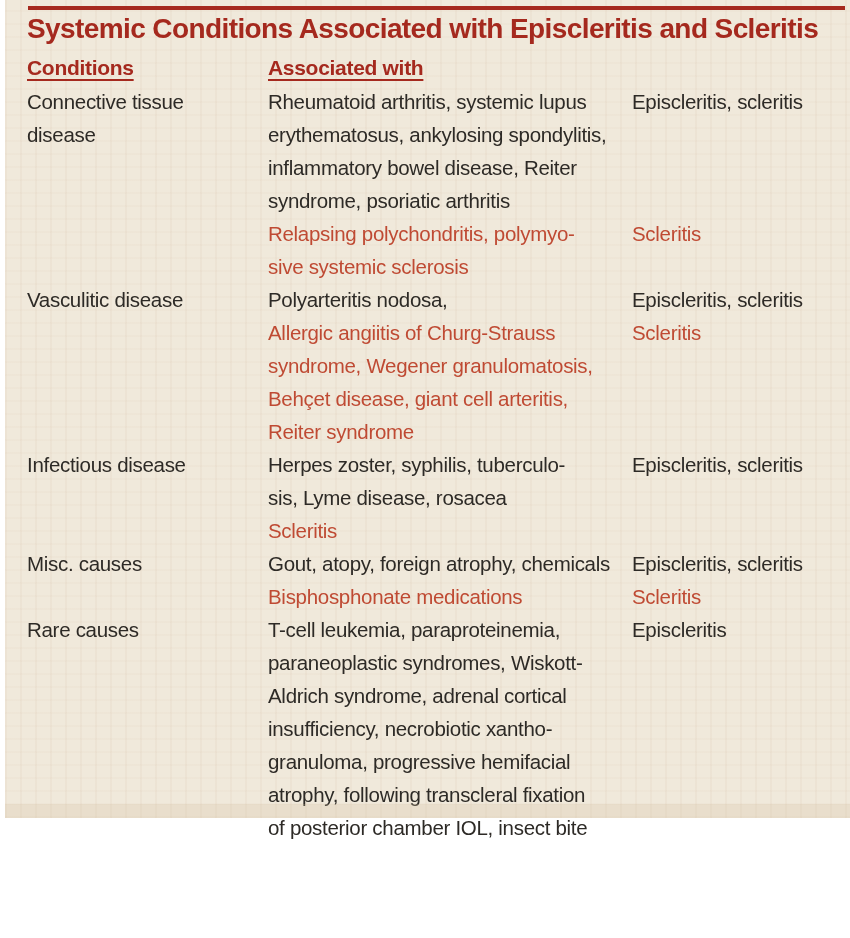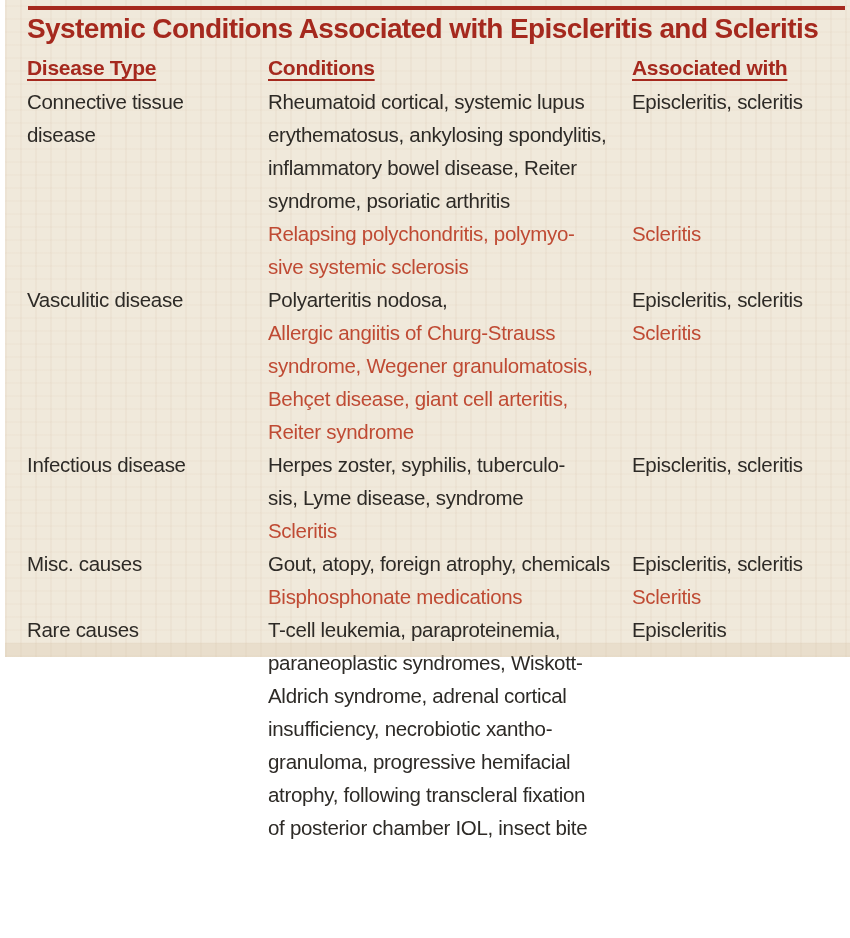--- a/index.html
+++ b/index.html
@@ -9,21 +9,21 @@
     height: 938px;
     background: #ffffff;
     font-family: "Liberation Sans", sans-serif;
     overflow: hidden;
   }
   .page {
     position: absolute;
     left: 5px;
     top: 0;
     width: 845px;
-    height: 657px;
+    height: 818px;
     background-color: var(--bg, #f0e9db);
     background-image:
       repeating-linear-gradient(90deg, rgba(205,175,150,0.10) 0 2px, rgba(0,0,0,0) 2px 15px),
       repeating-linear-gradient(0deg, rgba(215,190,165,0.08) 0 2px, rgba(0,0,0,0) 2px 13px);
   }
   .top-rule {
     position: absolute;
     left: 23px;
     right: 5px;
     top: 6px;
@@ -81,32 +81,31 @@
 </style>
 </head>
 <body>
 
 <div class="page">
   <div class="top-rule"></div>
   <div class="title">Systemic Conditions Associated with Episcleritis and Scleritis</div>
 
   <div class="table-area">
     <div class="row header-row">
-      <div class="hdr">Disease Type</div>
       <div class="hdr">Conditions</div>
       <div class="hdr">Associated with</div>
     </div>
     <div id="table-body">
   <div class="row entry-row">
     <div class="cell disease">
             <div class="line">Connective tissue</div>
             <div class="line">disease</div>
           </div>
     <div class="cell conditions">
-            <div class="line">Rheumatoid cortical, systemic lupus</div>
+            <div class="line">Rheumatoid arthritis, systemic lupus</div>
             <div class="line">erythematosus, ankylosing spondylitis,</div>
             <div class="line">inflammatory bowel disease, Reiter</div>
             <div class="line">syndrome, psoriatic arthritis</div>
           </div>
     <div class="cell associated">Episcleritis, scleritis</div>
   </div>
 
   <div class="row entry-row">
     <div class="cell disease"></div>
     <div class="cell conditions emphasis">
@@ -136,21 +135,21 @@
           </div>
     <div class="cell associated emphasis">Scleritis</div>
   </div>
 
   <div class="row entry-row">
     <div class="cell disease">
             <div class="line">Infectious disease</div>
           </div>
     <div class="cell conditions">
             <div class="line">Herpes zoster, syphilis, tuberculo-</div>
-            <div class="line">sis, Lyme disease, syndrome</div>
+            <div class="line">sis, Lyme disease, rosacea</div>
           </div>
     <div class="cell associated">Episcleritis, scleritis</div>
   </div>
 
   <div class="row entry-row">
     <div class="cell disease"></div>
     <div class="cell associated emphasis">Scleritis</div>
   </div>
 
   <div class="row entry-row">

